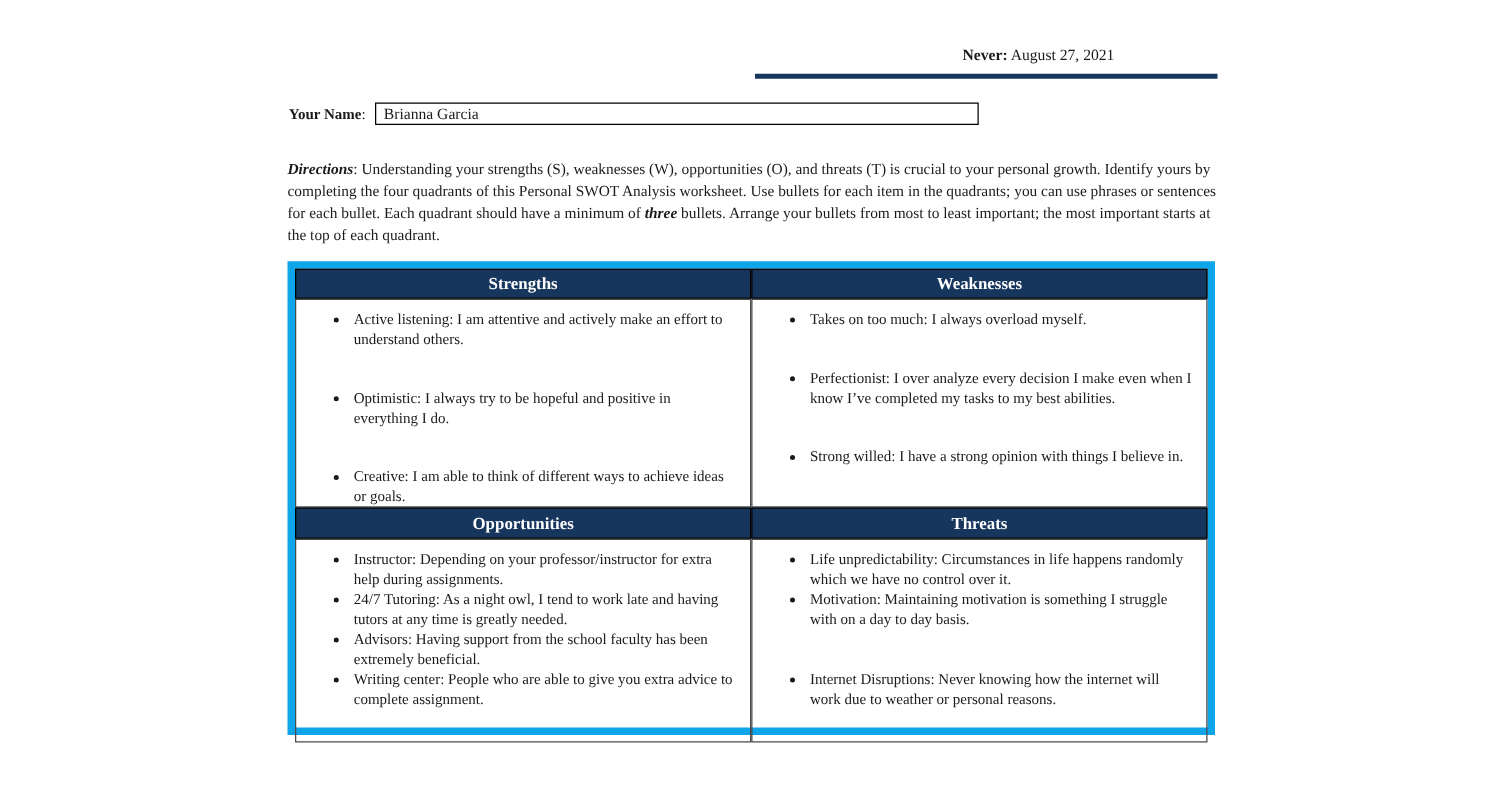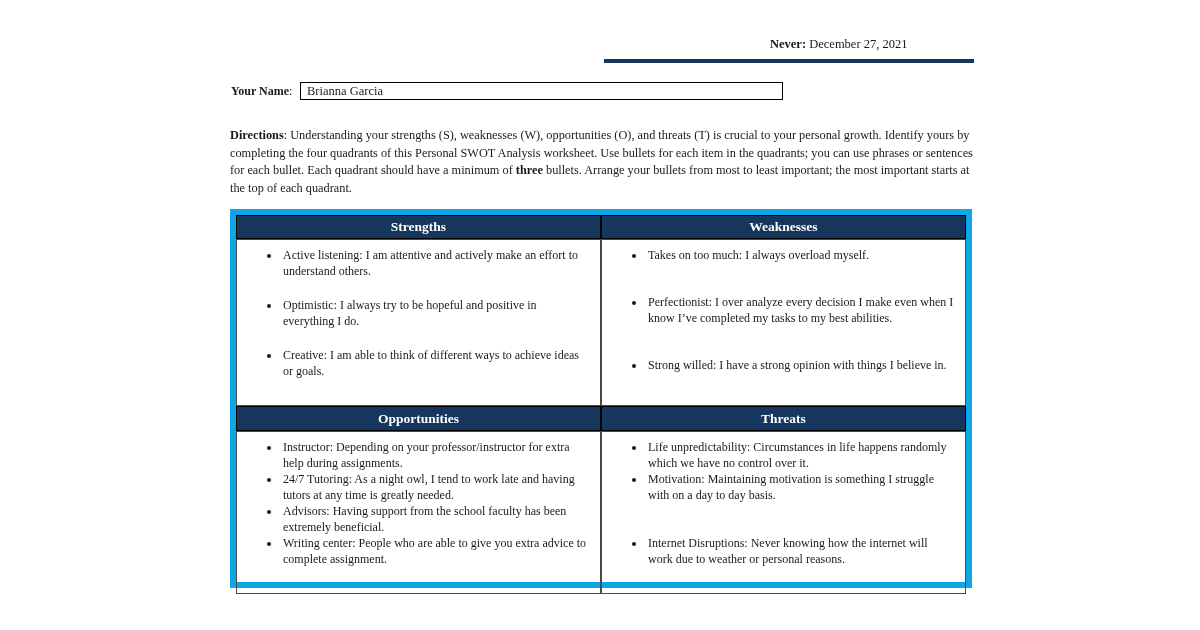--- a/index.html
+++ b/index.html
@@ -45,21 +45,21 @@
     border:1px solid #000;background:#fff;
     font-family:"Liberation Serif","DejaVu Serif",serif;
     font-size:12.5px;padding:0 6px;color:var(--ink);
   }
 
   
   .directions{
     position:absolute;left:230px;top:127px;width:744px;
     font-size:12.3px;line-height:17.5px;text-align:left;
   }
-  .directions b{font-weight:bold;}
+  .directions b{font-weight:bold;font-style:italic;}
 
   
   .swot{
     position:absolute;left:230px;top:209px;width:742px;height:379px;
     display:grid;grid-template-columns:1fr 1fr;
     grid-template-rows:24px 167px 25px 163px;
     border:6px solid #0ea5e9;background:#fff;
   }
   .swot .hdr{
     background:var(--navy);color:#fff;font-weight:bold;font-size:13.5px;
@@ -67,33 +67,33 @@
     border:1px solid #000;
   }
   .swot .cell{
     border:1px solid #4a4a4a;overflow:hidden;
   }
   .swot ul{
     margin:0;padding:7px 10px 0 44px;list-style:disc outside;
     font-size:12px;line-height:16px;
   }
   .swot ul li{padding-left:2px;}
-  #strengths-list li + li{margin-top:18px;}
+  #strengths-list li + li{margin-top:31px;}
   #weaknesses-list li + li{margin-top:31px;}
   #threats-list li:nth-child(3){margin-top:32px;}
 </style>
 </head>
 <body>
 
 <div class="doc">
 
 
   <div class="date-line">
     <span class="lbl">Never:</span>
-    <span>December 27, 2021</span>
+    <span>August 27, 2021</span>
   </div>
 
   <div class="h-rule"></div>
 
   <div class="name-label">
     <span class="lbl">Your Name</span><span>:</span>
   </div>
   <input class="name-input" type="text" value="Brianna Garcia" style="">
 
   <div class="directions">

